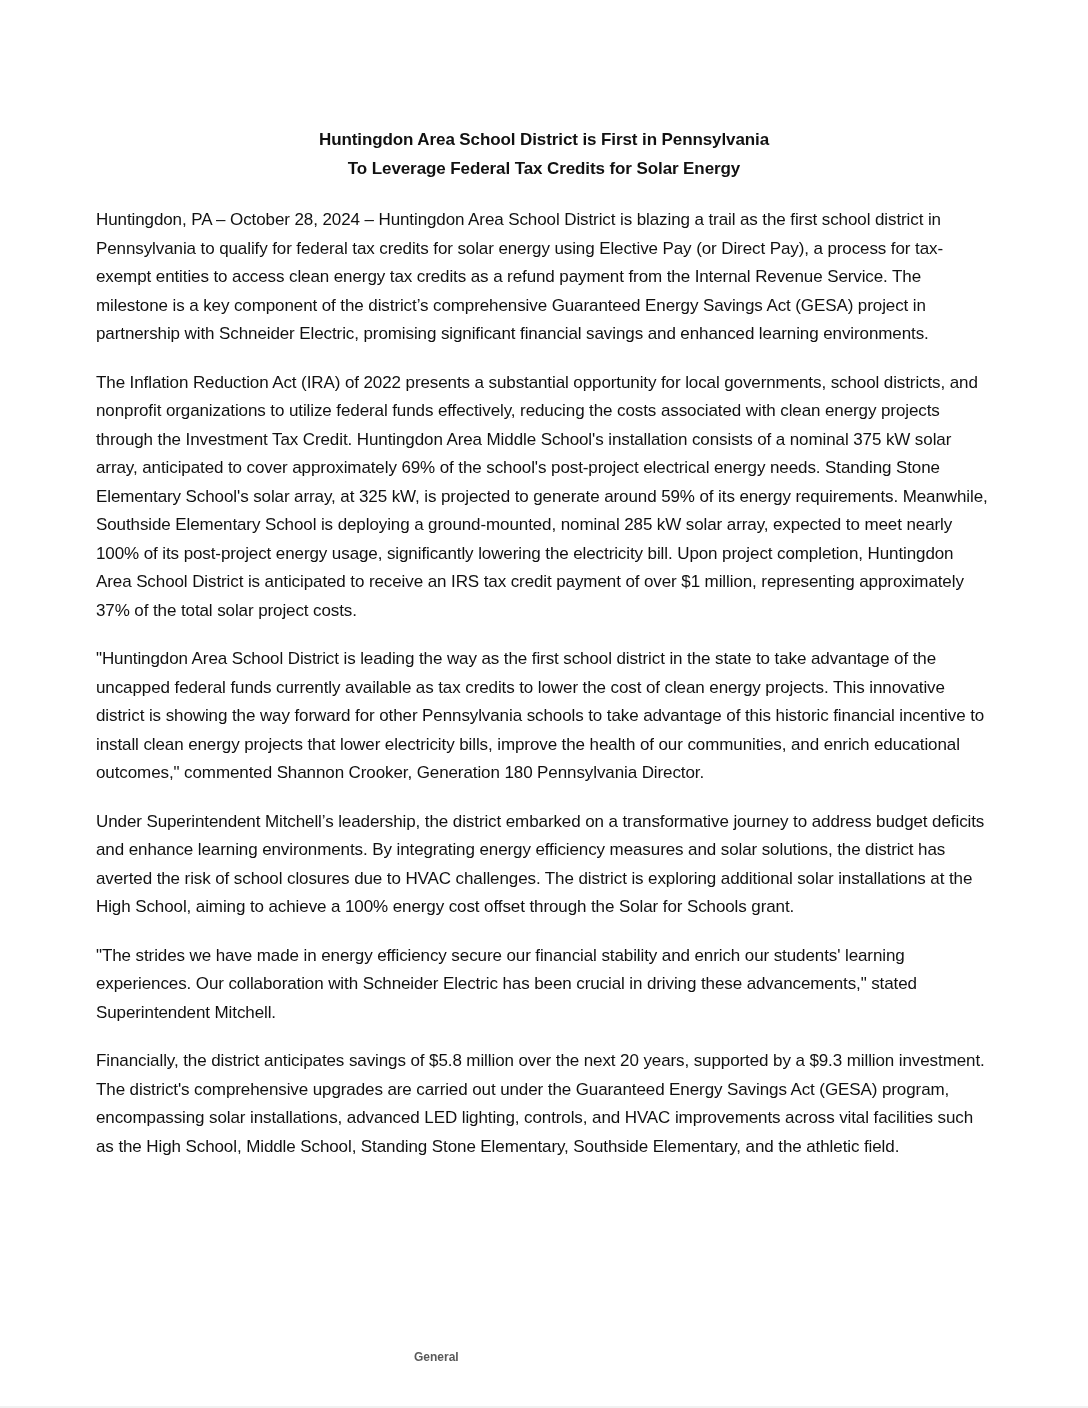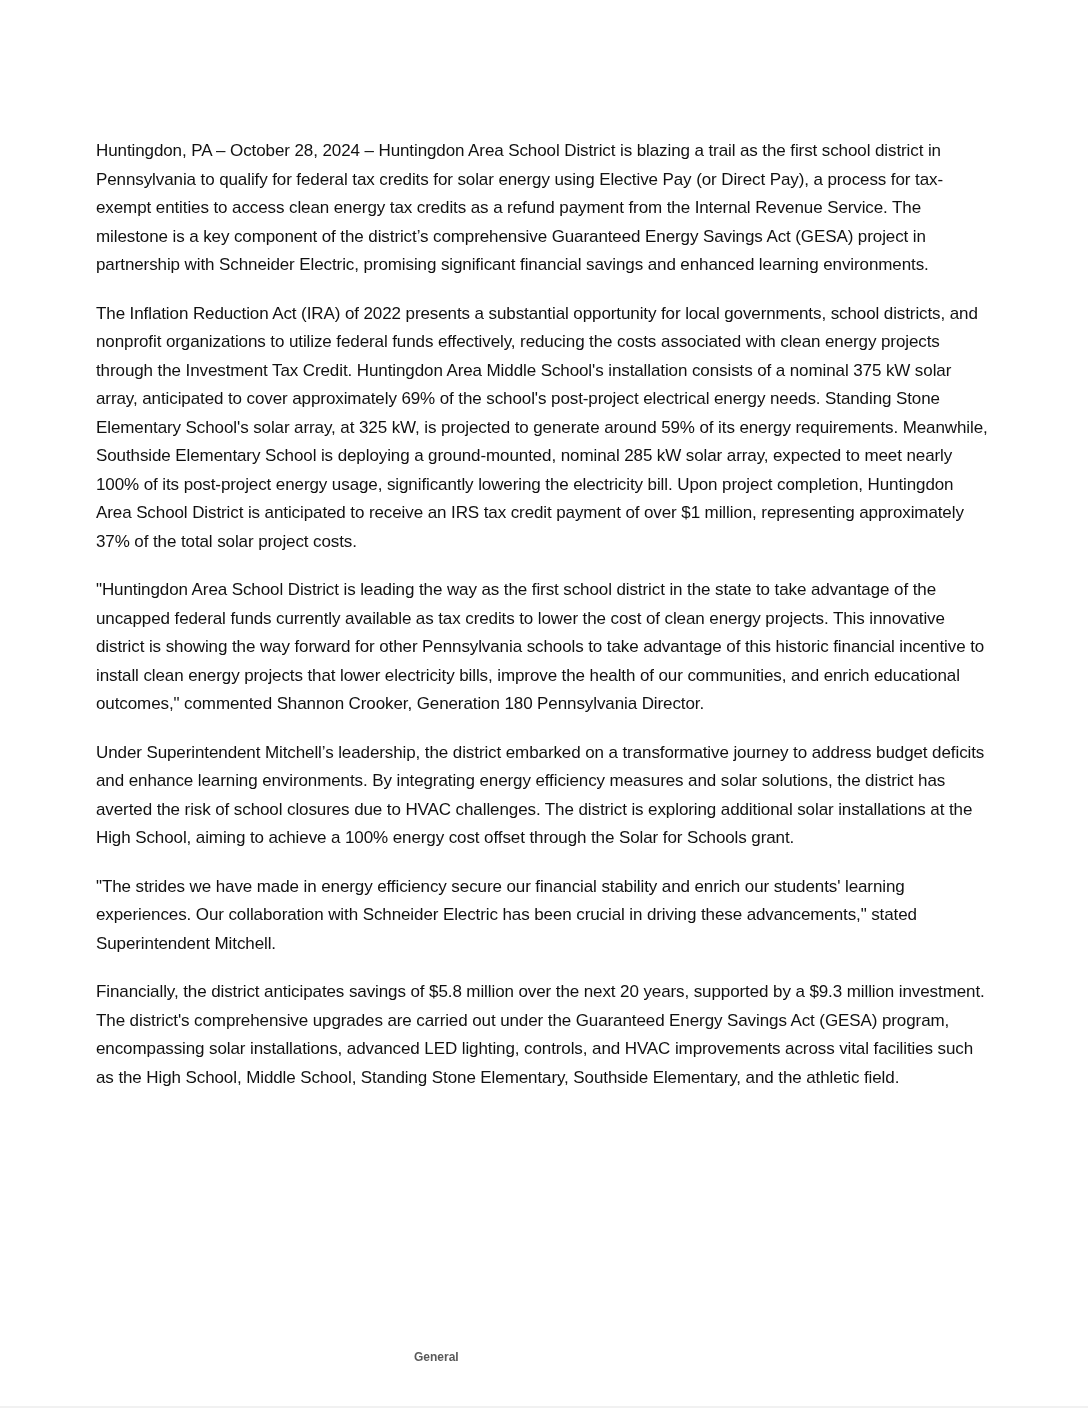--- a/index.html
+++ b/index.html
@@ -51,20 +51,24 @@
     right: 0;
     bottom: 0;
     height: 2px;
     background: #f1f1f1;
   }
 </style>
 </head>
 <body>
 
 <div class="page-content">
+  <div class="title-block">
+    <div class="title-line">Huntingdon Area School District is First in Pennsylvania</div>
+    <div class="title-line">To Leverage Federal Tax Credits for Solar Energy</div>
+  </div>
 
   <p class="para">Huntingdon, PA – October 28, 2024 – Huntingdon Area School District is blazing a trail as the first school district in Pennsylvania to qualify for federal tax credits for solar energy using Elective Pay (or Direct Pay), a process for tax-exempt entities to access clean energy tax credits as a refund payment from the Internal Revenue Service. The milestone is a key component of the district’s comprehensive Guaranteed Energy Savings Act (GESA) project in partnership with Schneider Electric, promising significant financial savings and enhanced learning environments.</p>
 
   <p class="para">The Inflation Reduction Act (IRA) of 2022 presents a substantial opportunity for local governments, school districts, and nonprofit organizations to utilize federal funds effectively, reducing the costs associated with clean energy projects through the Investment Tax Credit. Huntingdon Area Middle School's installation consists of a nominal 375 kW solar array, anticipated to cover approximately 69% of the school's post-project electrical energy needs. Standing Stone Elementary School's solar array, at 325 kW, is projected to generate around 59% of its energy requirements. Meanwhile, Southside Elementary School is deploying a ground-mounted, nominal 285 kW solar array, expected to meet nearly 100% of its post-project energy usage, significantly lowering the electricity bill. Upon project completion, Huntingdon Area School District is anticipated to receive an IRS tax credit payment of over $1 million, representing approximately 37% of the total solar project costs.</p>
 
   <p class="para">"Huntingdon Area School District is leading the way as the first school district in the state to take advantage of the uncapped federal funds currently available as tax credits to lower the cost of clean energy projects. This innovative district is showing the way forward for other Pennsylvania schools to take advantage of this historic financial incentive to install clean energy projects that lower electricity bills, improve the health of our communities, and enrich educational outcomes," commented Shannon Crooker, Generation 180 Pennsylvania Director.</p>
 
   <p class="para">Under Superintendent Mitchell’s leadership, the district embarked on a transformative journey to address budget deficits and enhance learning environments. By integrating energy efficiency measures and solar solutions, the district has averted the risk of school closures due to HVAC challenges. The district is exploring additional solar installations at the High School, aiming to achieve a 100% energy cost offset through the Solar for Schools grant.</p>
 
   <p class="para">"The strides we have made in energy efficiency secure our financial stability and enrich our students' learning experiences. Our collaboration with Schneider Electric has been crucial in driving these advancements," stated Superintendent Mitchell.</p>

